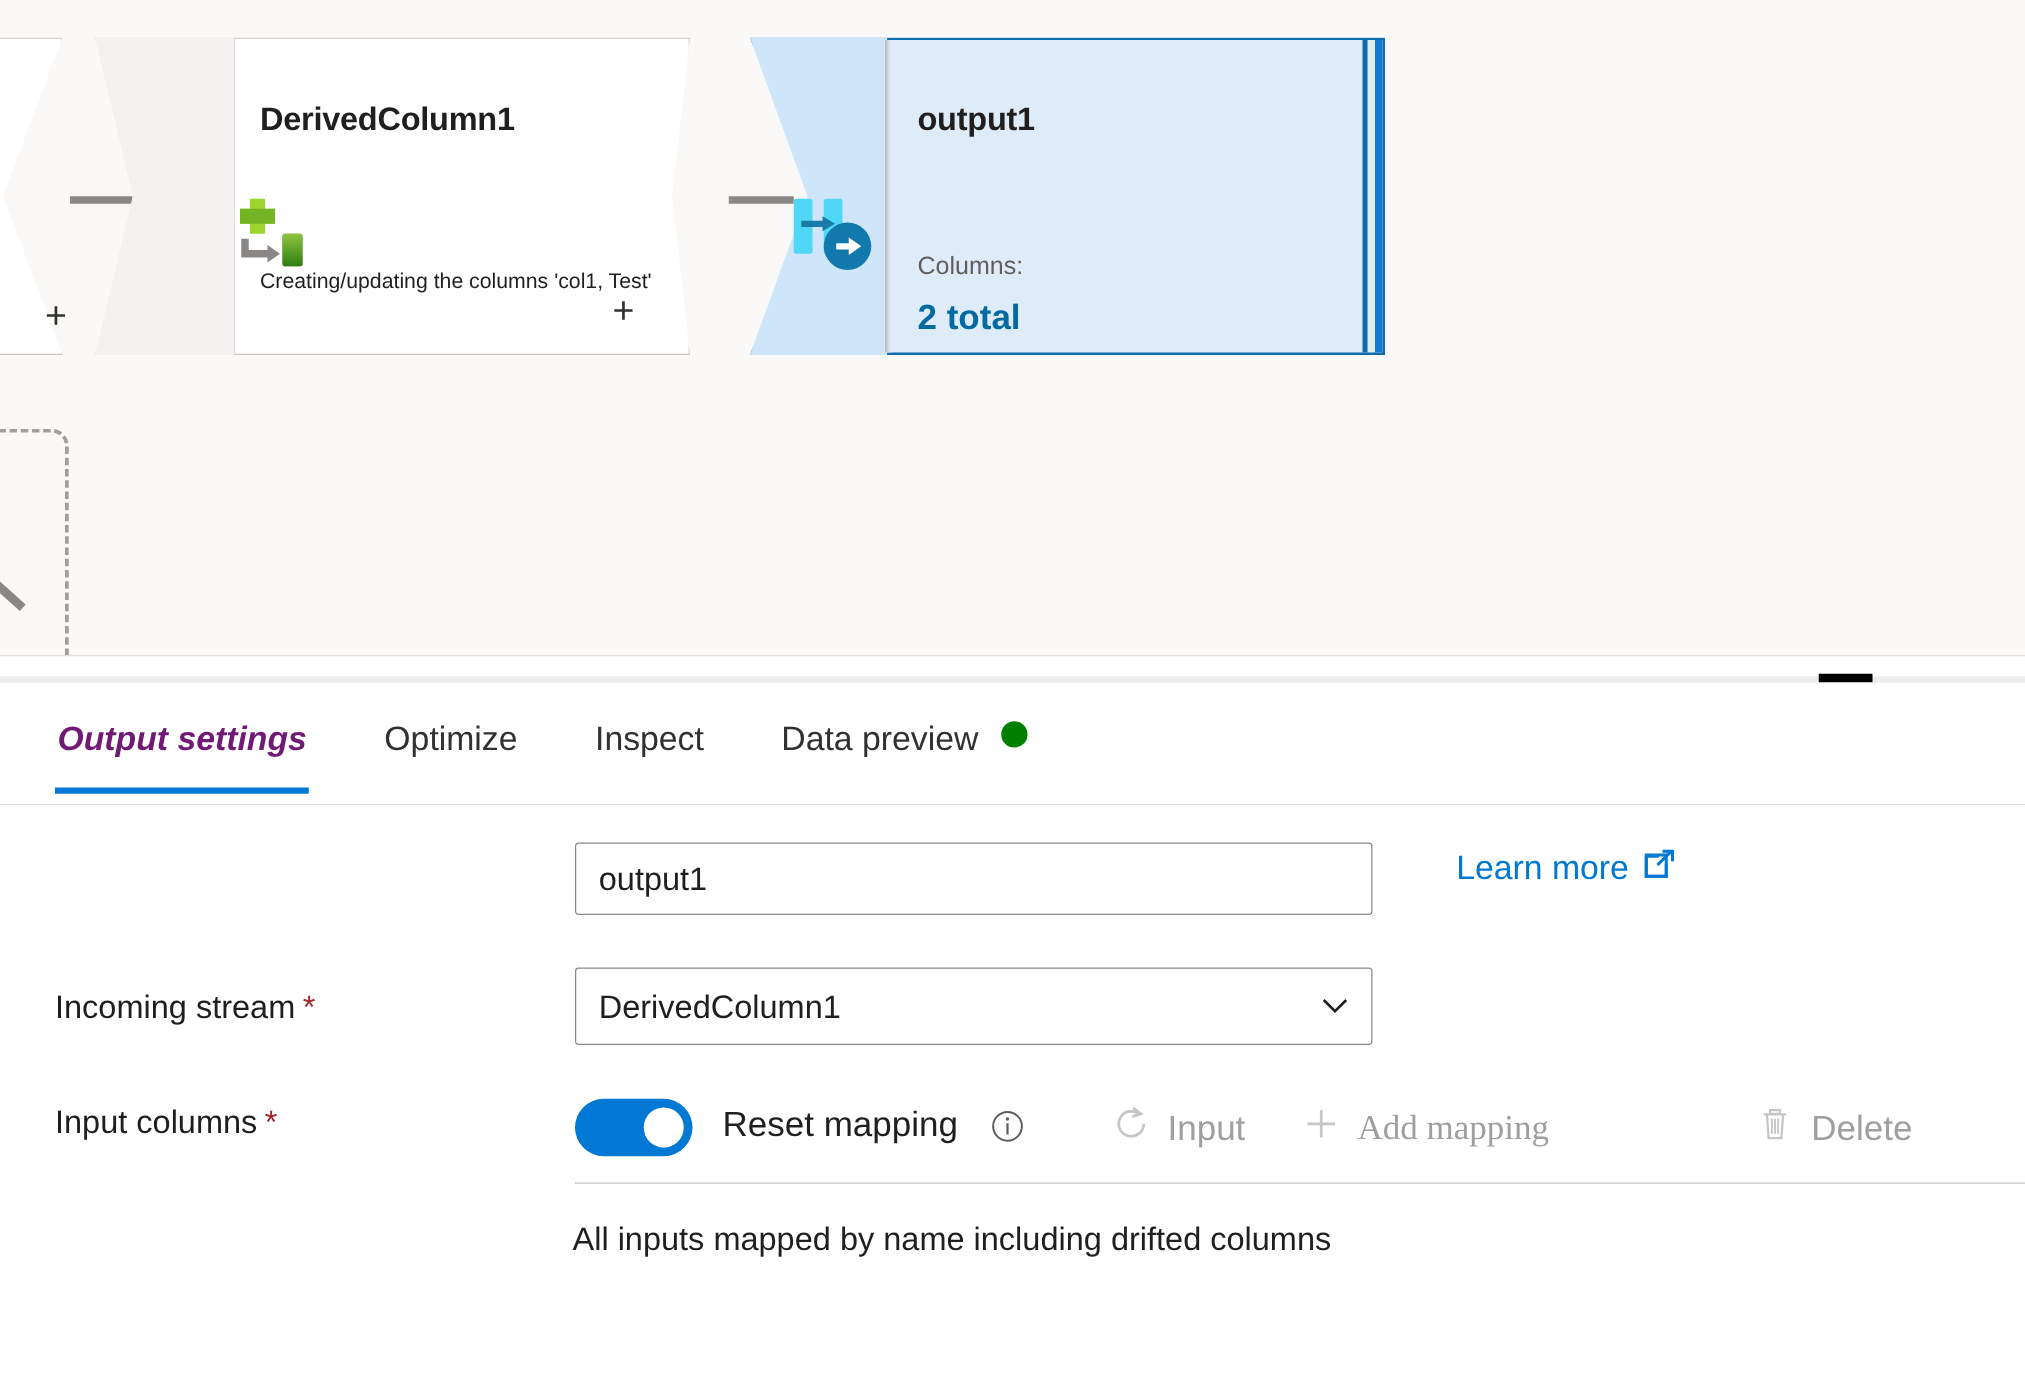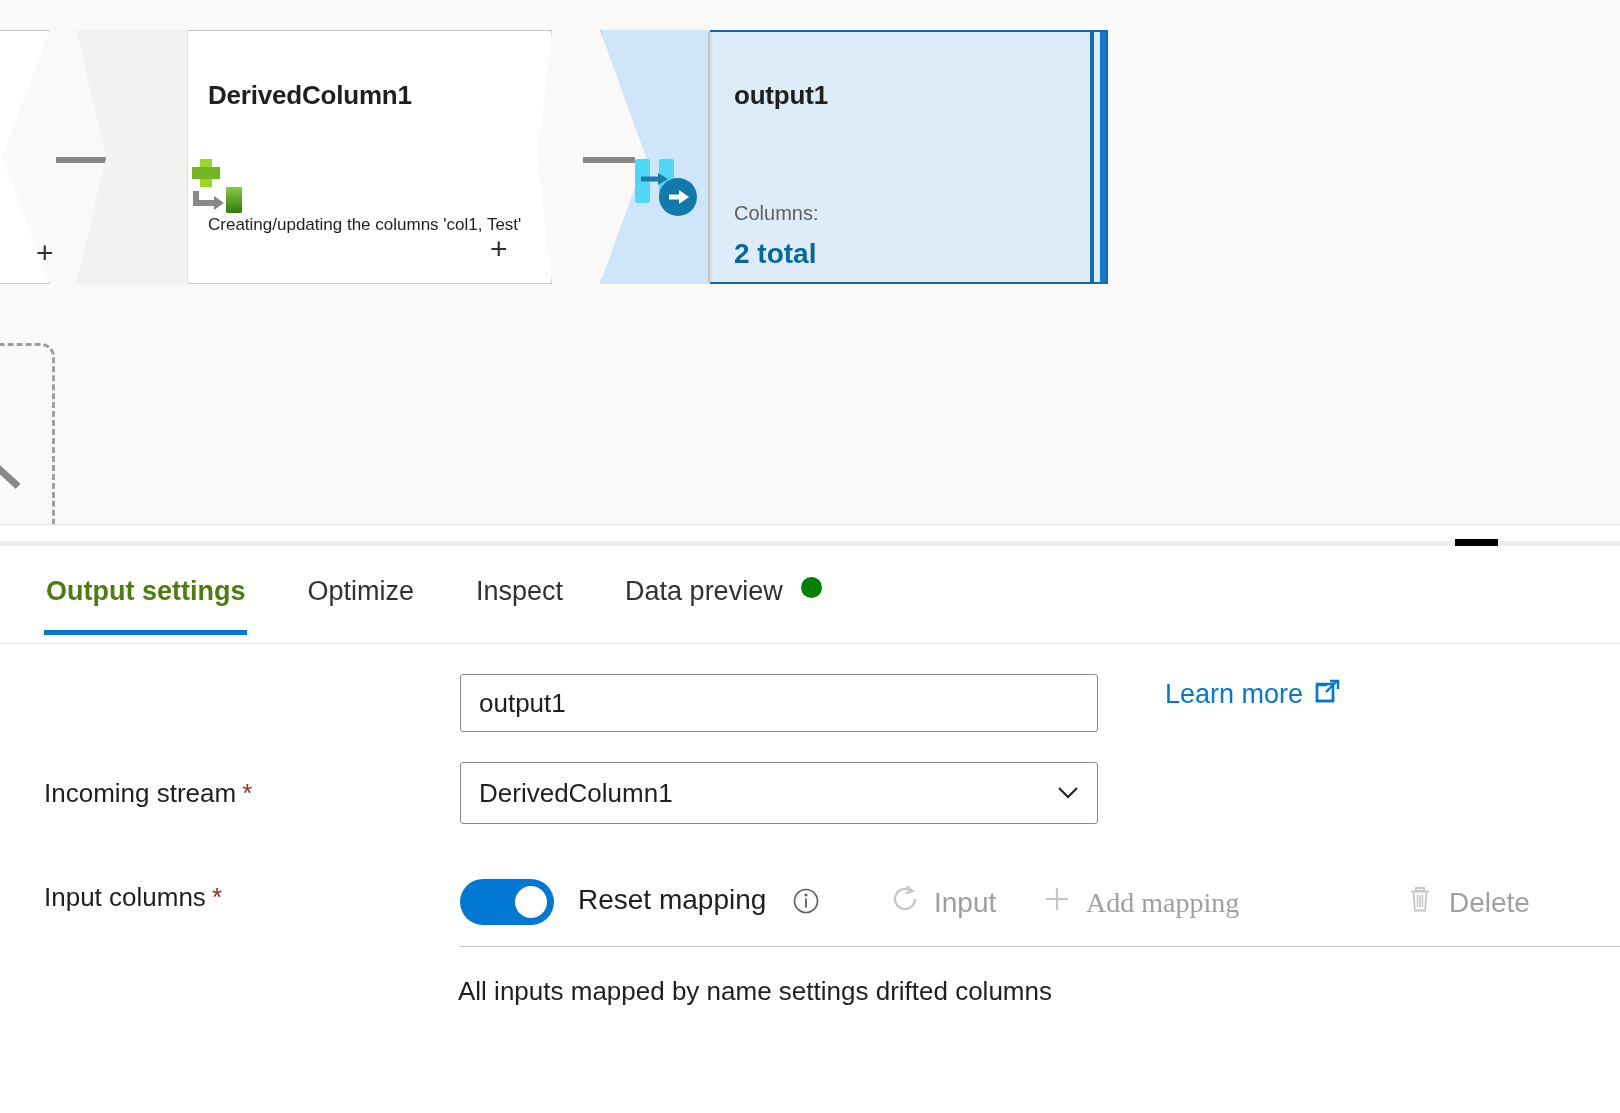--- a/index.html
+++ b/index.html
@@ -203,21 +203,21 @@
   }
   .tab {
     position: relative;
     font-size: 27px;
     color: #323130;
     padding: 8px 2px 28px 2px;
     margin-right: 58px;
     white-space: nowrap;
     cursor: pointer;
   }
-  .tab.active { font-weight: 600; color: #4d7c0f; }
+  .tab.active { font-weight: 600; color: #701a75; font-style: italic; }
   .tab.active::after {
     content: "";
     position: absolute;
     left: 0; right: 0; bottom: 0;
     height: 5px;
     background: #0078d4;
   }
   .tab-dot {
     display: inline-block;
     width: 21px; height: 21px;
@@ -228,21 +228,21 @@
   }
 
   
   .form-row {
     position: absolute;
     left: 0; width: 1620px;
     display: flex;
     align-items: center;
   }
   #row-output-name { top: 128px; height: 62px; }
-  #row-incoming    { top: 216px; height: 62px; }
+  #row-incoming    { top: 228px; height: 62px; }
   #row-input-cols  { top: 320px; height: 62px; }
 
   .field-label {
     position: absolute;
     left: 44px;
     font-size: 26px;
     color: #201f1e;
     white-space: nowrap;
   }
   .req-star { color: #a4262c; font-size: 26px; margin-left: 6px; }
@@ -496,14 +496,14 @@
           <path d="M6 7.5 h18" stroke="#c8c6c4" stroke-width="1.8"></path>
           <path d="M8.5 7.5 l1.4 19 h10.2 l1.4 -19" stroke="#c8c6c4" stroke-width="1.8" fill="none"></path>
           <path d="M12.5 11 v12 M15 11 v12 M17.5 11 v12" stroke="#c8c6c4" stroke-width="1.5"></path>
         </svg>
       </span>
       <span>Delete</span>
     </div>
   </div>
 
   <div id="mapping-sep"></div>
-  <div id="mapping-note">All inputs mapped by name settings drifted columns</div>
+  <div id="mapping-note">All inputs mapped by name including drifted columns</div>
 </div>
 
 </body></html>

